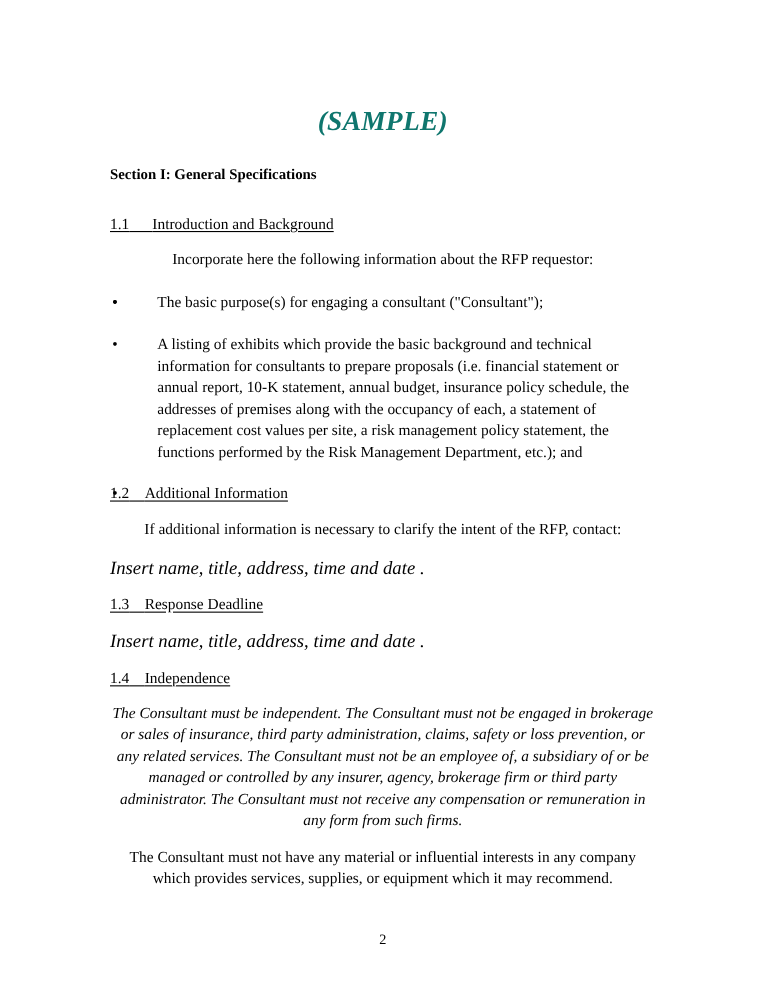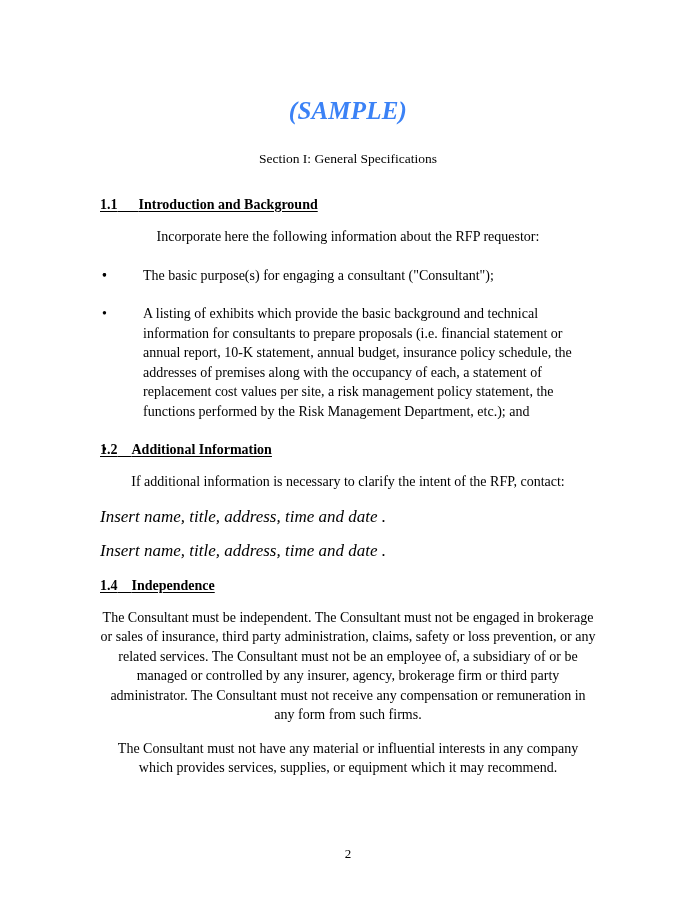--- a/index.html
+++ b/index.html
@@ -29,57 +29,56 @@
     width: 496px;
   }
 
   
   .doc-title {
     text-align: center;
     font-style: italic;
     font-weight: bold;
     font-size: 25px;
     line-height: 30px;
-    color: #3b82f6;
+    color: #0f766e;
     margin: 0 0 24px 0;
     letter-spacing: 0.2px;
   }
 
   
   .doc-subtitle {
-    text-align: center;
-    font-weight: normal;
+    font-weight: bold;
     font-size: 13.5px;
     line-height: 17px;
     margin: 0 0 28px 0;
   }
 
   
   .sec-heading {
     font-size: 14px;
     line-height: 19px;
     margin: 0 0 13px 0;
     display: block;
   }
   .sec-heading .uline {
     text-decoration: underline;
     text-underline-offset: 2px;
     white-space: pre;
-    font-weight: bold;
   }
 
   
   .para {
     font-size: 14px;
     line-height: 19.5px;
     margin: 0 0 13px 0;
     text-align: center;
   }
   .para.block {
     margin-bottom: 14px;
+    font-style: italic;
   }
 
   
   .bullet {
     position: relative;
     font-size: 14px;
     line-height: 19.5px;
     margin: 0 0 13px 0;
     padding-left: 43px;
     text-align: left;
@@ -146,20 +145,21 @@
     <div class="bullet gap-md">
       <span class="dot">•</span>
     </div>
 
     <div class="sec-heading"><span class="uline"><span>1.2</span><span>&nbsp;&nbsp;&nbsp;&nbsp;</span><span>Additional Information</span></span></div>
 
     <div class="para gap-md">If additional information is necessary to clarify the intent of the RFP, contact:</div>
 
     <div class="insert-line gap-md">Insert name, title, address, time and date .</div>
 
+    <div class="sec-heading"><span class="uline"><span>1.3</span><span>&nbsp;&nbsp;&nbsp;&nbsp;</span><span>Response Deadline</span></span></div>
 
 
     <div class="insert-line gap-md">Insert name, title, address, time and date .</div>
 
     <div class="sec-heading"><span class="uline"><span>1.4</span><span>&nbsp;&nbsp;&nbsp;&nbsp;</span><span>Independence</span></span></div>
 
     <div class="para block">The Consultant must be independent. The Consultant must not be engaged in brokerage or sales of insurance, third party administration, claims, safety or loss prevention, or any related services. The Consultant must not be an employee of, a subsidiary of or be managed or controlled by any insurer, agency, brokerage firm or third party administrator. The Consultant must not receive any compensation or remuneration in any form from such firms.</div>
 
     <div class="para gap-md">The Consultant must not have any material or influential interests in any company which provides services, supplies, or equipment which it may recommend.</div>
 

